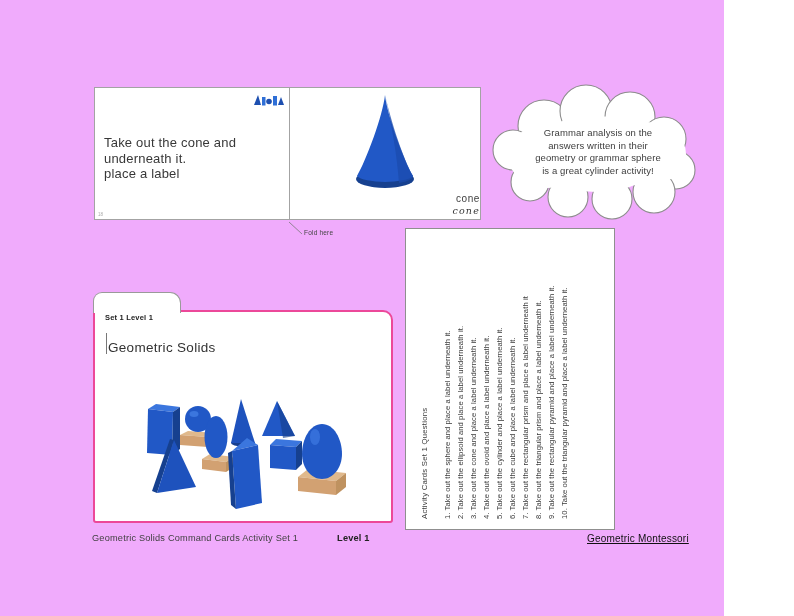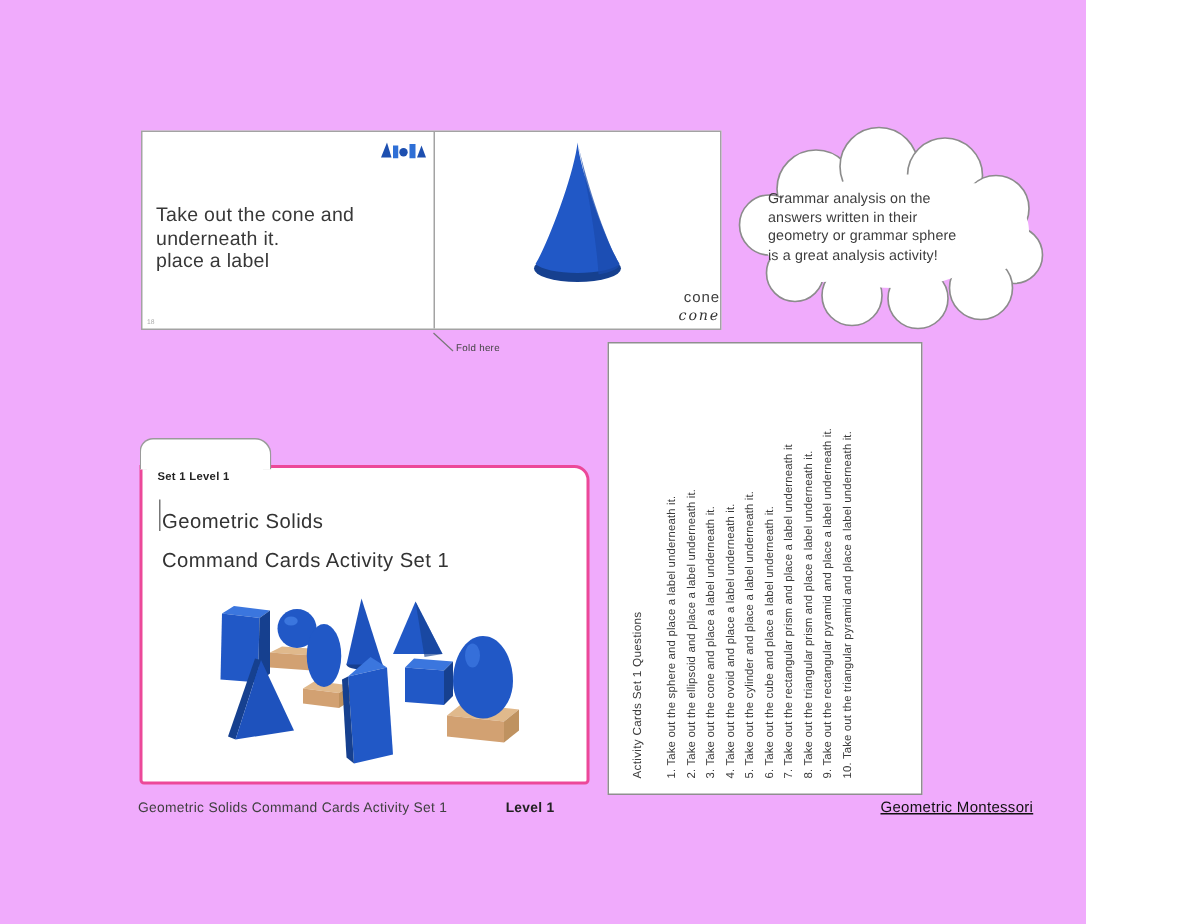--- a/index.html
+++ b/index.html
@@ -19,21 +19,21 @@
   .cone-label{font-size:10px;letter-spacing:.6px;color:#3d3d3d;margin-top:1px;}
   .cone-label-cursive{font-family:"DejaVu Serif",serif;font-style:italic;font-size:9.5px;
     letter-spacing:1.2px;color:#333;margin-top:1px;}
 
   .fold-leader{position:absolute;left:287px;top:221px;}
   .fold-note{position:absolute;left:304px;top:229px;font-size:6.5px;color:#444;letter-spacing:.2px;}
 
   
   .cloud{position:absolute;left:486px;top:84px;width:224px;height:136px;}
   .cloud-svg{position:absolute;left:0;top:0;}
-  .cloud-text{position:absolute;left:26px;right:26px;top:43px;
+  .cloud-text{position:absolute;left:26px;right:26px;top:43px;text-align:center;
     font-size:9.5px;line-height:12.5px;color:#3d3d3d;letter-spacing:.1px;}
 
   
   .folder-tab{position:absolute;left:93px;top:292px;width:88px;height:20px;background:#fff;
     border:1px solid #9a9a9a;border-bottom:none;border-radius:9px 11px 0 0;z-index:2;
     box-sizing:border-box;padding:20px 0 0 11px;font-size:7.5px;font-weight:bold;
     letter-spacing:.2px;color:#222;}
   .folder-body{position:absolute;left:93px;top:310px;width:300px;height:213px;background:#fff;
     border:2px solid #ec4899;border-radius:0 10px 3px 3px;box-sizing:border-box;z-index:1;}
   .text-cursor{position:absolute;left:11px;top:21px;width:1px;height:21px;background:#777;}
@@ -108,32 +108,31 @@
       <g fill="#ffffff" stroke="none">
         <ellipse cx="110" cy="70" rx="68" ry="38"></ellipse>
         <ellipse cx="62" cy="72" rx="40" ry="32"></ellipse>
         <ellipse cx="160" cy="70" rx="40" ry="32"></ellipse>
       </g>
     </svg>
     <div class="cloud-text">
       <div>Grammar analysis on the</div>
       <div>answers written in their</div>
       <div>geometry or grammar sphere</div>
-      <div>is a great analysis activity!</div>
+      <div>is a great cylinder activity!</div>
     </div>
   </div>
 
   <div class="folder-tab">
     <span>Set 1 Level 1</span>
   </div>
   <div class="folder-body">
     <span class="text-cursor"></span>
     <div class="folder-title">
       <div>Geometric Solids</div>
-      <div>Command Cards Activity Set 1</div>
     </div>
     <svg class="solids-svg" width="280" height="130" viewBox="0 0 280 130">
 
       <polygon points="38,16 46,11 70,14 63,19" fill="#3b76de"></polygon>
       <polygon points="38,16 63,19 62,62 37,60" fill="#2158c6"></polygon>
       <polygon points="63,19 70,14 70,56 62,62" fill="#16408f"></polygon>
 
       <polygon points="42,98 47,100 64,47 60,46" fill="#16408f"></polygon>
       <polygon points="47,100 86,94 64,47" fill="#1e52bd"></polygon>
 

